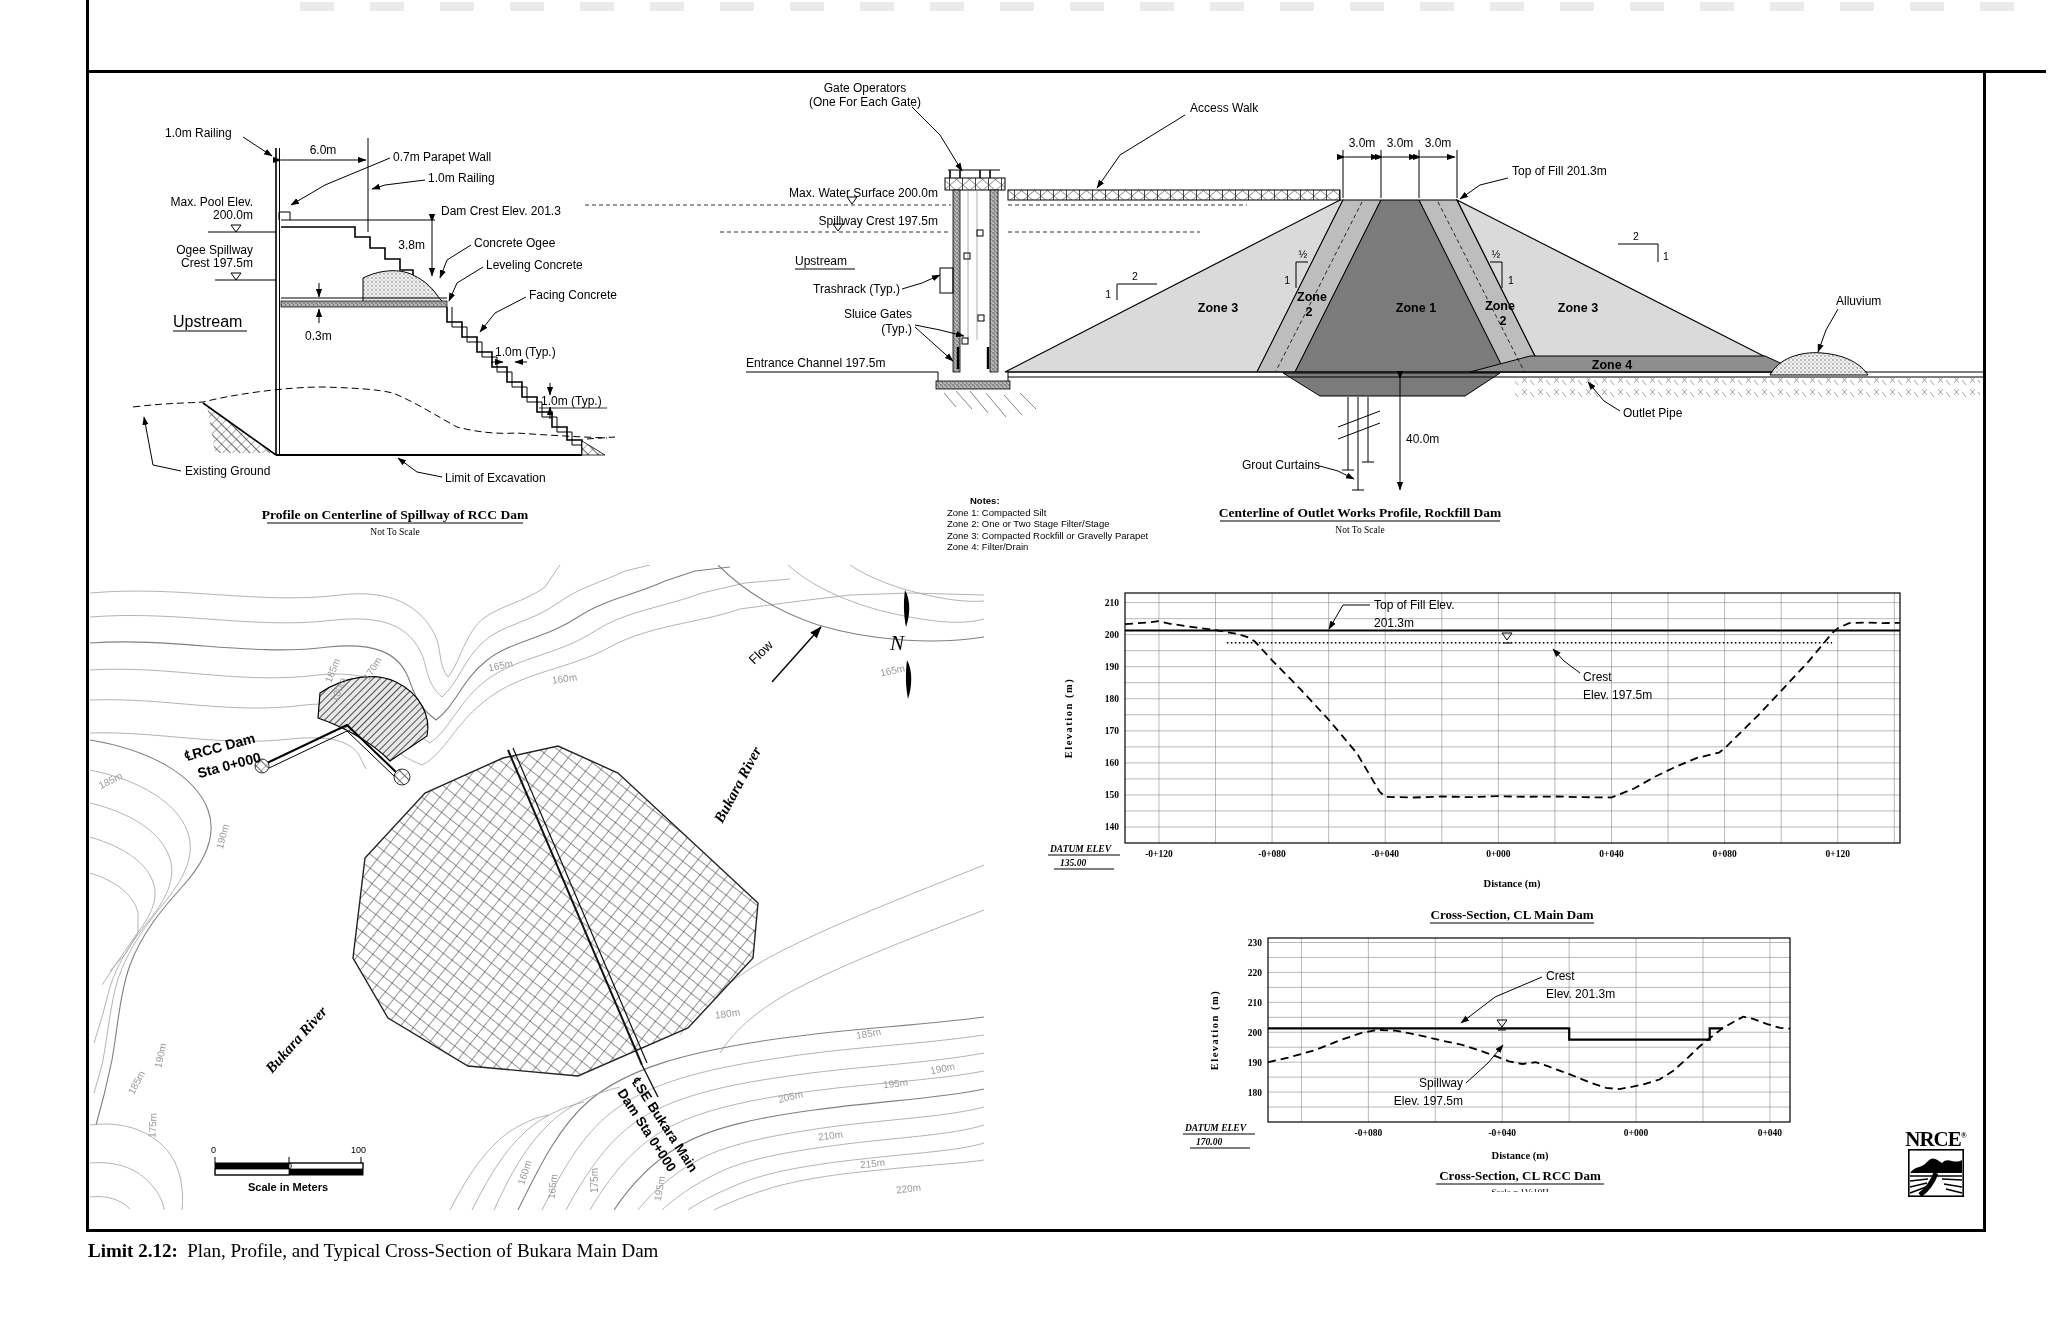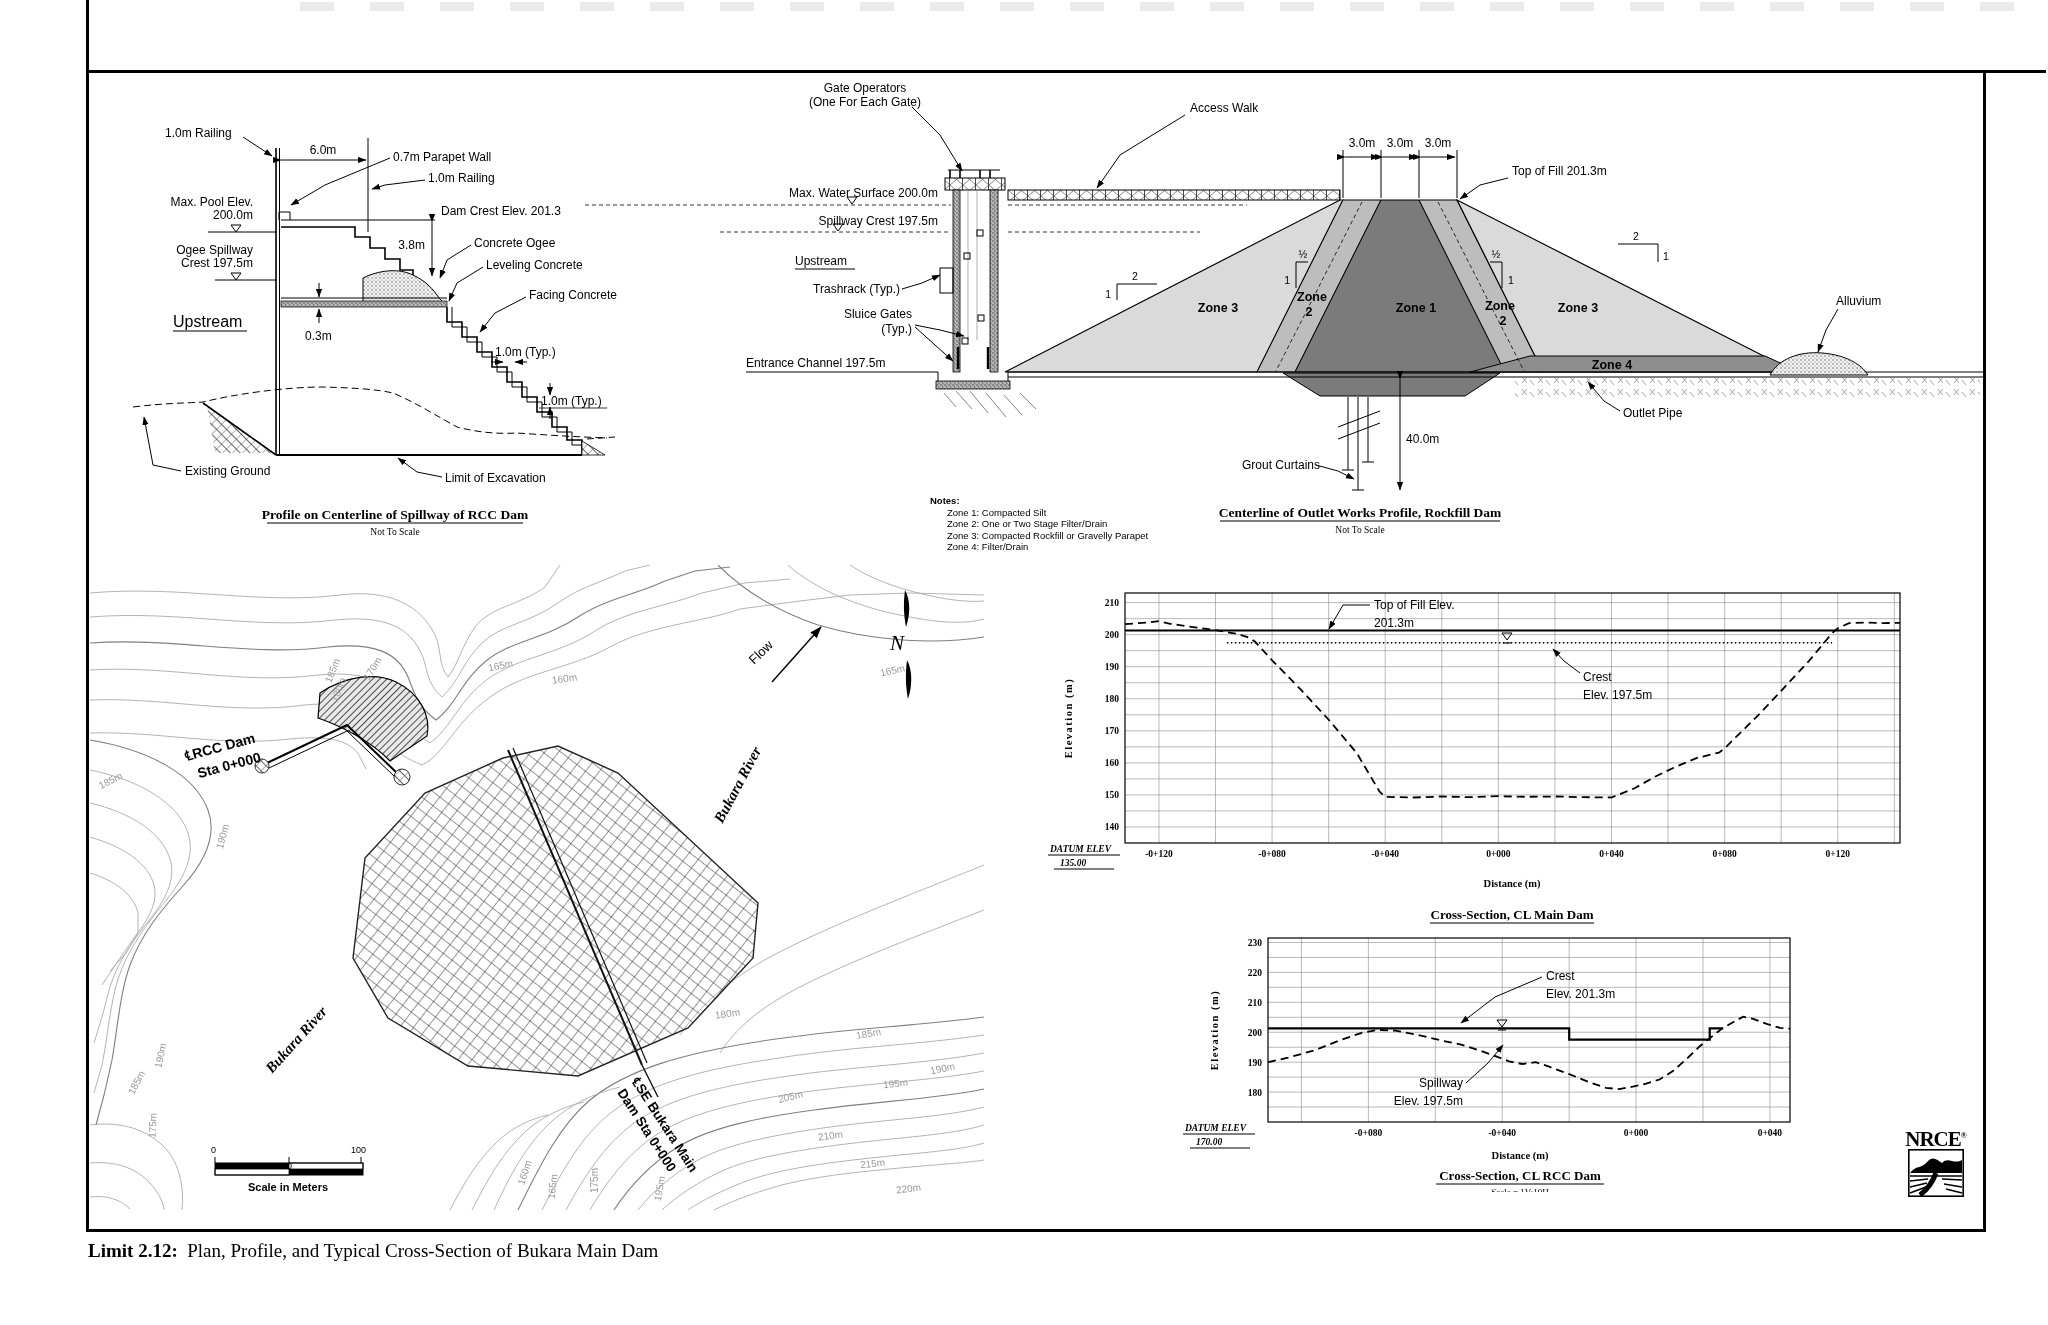--- a/index.html
+++ b/index.html
@@ -29,21 +29,21 @@
   polyline.ser-dotted{fill:none;stroke:#000;stroke-width:1.5;stroke-dasharray:1.6 2.4;}
   .thin{stroke:#000;stroke-width:1;fill:none;}
   .med{stroke:#000;stroke-width:1.6;fill:none;}
   .dash{stroke:#000;stroke-width:1;fill:none;stroke-dasharray:7 4;}
   .dashsm{stroke:#000;stroke-width:0.8;fill:none;stroke-dasharray:4 3;}
   .ldr{stroke:#000;stroke-width:1;fill:none;}
   .ctr{stroke:#aaa;stroke-width:0.9;fill:none;}
   .ctrd{stroke:#7f7f7f;stroke-width:1.1;fill:none;}
   .ct-label{position:absolute;color:#999;font-size:10px;font-family:"Liberation Sans",sans-serif;white-space:nowrap;}
   .notes{position:absolute;left:930px;top:495px;width:330px;font-size:9.5px;line-height:11.5px;}
-  .notes .nh{font-weight:bold;}
+  .notes .nh{font-weight:bold;margin-left:40px;}
   .notes .ni{margin-left:17px;}
   .caption{position:absolute;left:88px;top:1240px;font-family:"Liberation Serif",serif;font-size:19px;}
   .caption b{font-weight:bold;}
   .nrce{position:absolute;left:1896px;top:1126px;width:80px;text-align:center;}
   .nrce .t{font-family:"Liberation Serif",serif;font-weight:bold;font-size:21px;letter-spacing:-1px;line-height:20px;}
   .nrce .t sup{font-size:8px;letter-spacing:0;}
   .sb-tick{position:absolute;font-size:9px;color:#000;}
 </style>
 </head>
 <body>
@@ -302,21 +302,21 @@
     <text class="lbs" x="1103" y="185">1</text>
     <text class="dtitle" x="800" y="442" text-anchor="middle">Centerline of Outlet Works Profile, Rockfill Dam</text>
     <line x1="660" y1="446" x2="940" y2="446" stroke="#000" stroke-width="1.1"></line>
     <text class="dnote" x="800" y="458" text-anchor="middle">Not To Scale</text>
   </svg>
 
   <div class="notes">
     <div class="nh">Notes:</div>
     <div id="notes-items">
         <div class="ni">Zone 1: Compacted Silt</div>
-        <div class="ni">Zone 2: One or Two Stage Filter/Drain</div>
+        <div class="ni">Zone 2: One or Two Stage Filter/Stage</div>
         <div class="ni">Zone 3: Compacted Rockfill or Gravelly Parapet</div>
         <div class="ni">Zone 4: Filter/Drain</div>
       </div>
   </div>
 
   <div class="abs" style="left:90px;top:565px;width:895px;height:645px;" id="plan-wrap">
     <svg width="895" height="645" viewBox="0 0 895 645">
 
       <path class="ctr" d="M0,28 C90,20 170,40 250,30 C300,24 330,40 345,70 C352,85 348,100 358,112 C368,100 372,80 385,62 C400,42 430,40 455,22 L470,0"></path>
       <path class="ctr" d="M0,52 C90,45 165,65 245,55 C295,50 320,62 332,90 C338,104 336,118 352,132 C368,118 374,95 392,78 C410,60 440,58 468,38 C490,22 510,18 535,6 L560,0"></path>

